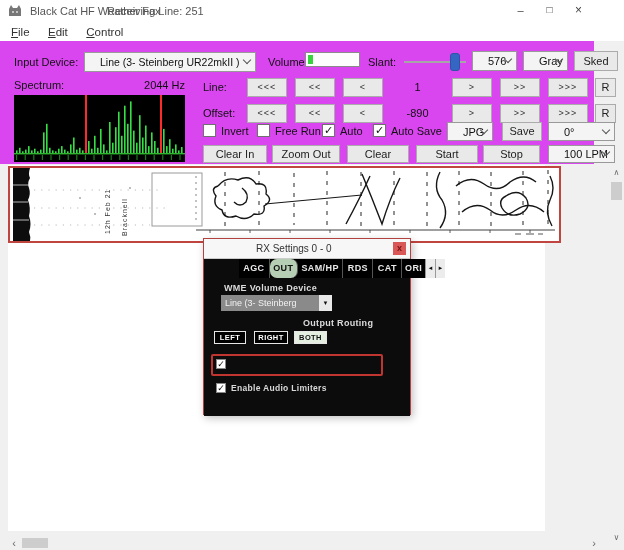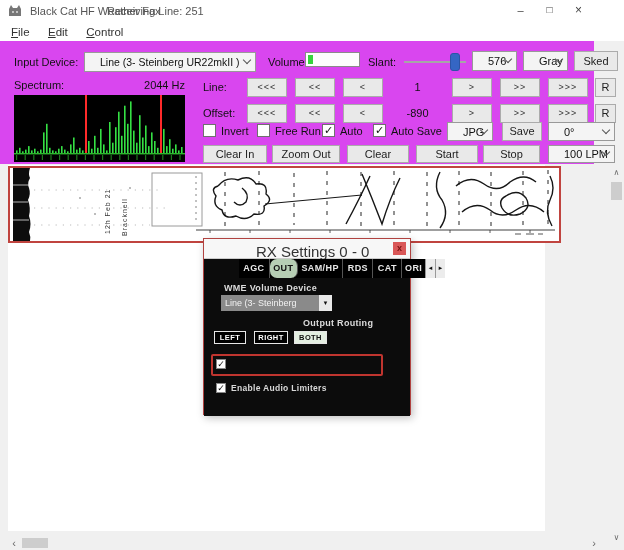--- a/index.html
+++ b/index.html
@@ -49,21 +49,21 @@
   .vscroll { position:absolute; left:609px; top:1px; width:15px; height:380px; background:#f0f0f0; }
   .hscroll { position:absolute; left:0; top:372px; width:609px; height:14px; background:#f0f0f0; }
   .sb-arrow { position:absolute; color:#6a6a6a; font-size:8px; text-align:center; }
   .sb-thumb { position:absolute; background:#cdcdcd; }
 
   
   .dialog { position:absolute; left:203px; top:238px; width:208px; height:177px;
             border:1px solid #b04240; background:#0c0c0c; box-shadow:2px 3px 8px rgba(0,0,0,.25); }
   .dlg-title { position:absolute; left:0; top:0; width:100%; height:20px; background:#f7f7f7;
                border-bottom:1px solid #cccccc; }
-  .dlg-title-text { position:absolute; left:9px; top:4px; font-size:15px; color:#333;padding-left:43px; }
+  .dlg-title-text { position:absolute; left:9px; top:4px; font-size:10px; color:#333;padding-left:43px; }
   .dlg-close { position:absolute; right:4px; top:3px; width:13px; height:13px; background:#d95757;
                color:#7a1010; font-size:9px; font-weight:bold; text-align:center; line-height:12px; }
   .tabbar { position:absolute; left:2px; top:20px; width:100%; height:19px; background:#000; display:flex;margin-left:33px; }
   .tab { height:19px; font-size:9px; font-weight:bold; letter-spacing:.4px; color:#e8e8e8;
          text-align:center; line-height:19px; border-right:1px solid #555; overflow:hidden; white-space:nowrap; }
   .tab.sel { background:#b6ceb4; color:#111;border-radius:7px; }
   .tab-arrow { width:10px; height:19px; background:#ececec; color:#111; font-size:6px; text-align:center;
                line-height:19px; border-left:1px solid #999; }
   .dlg-body { position:absolute; left:0; top:39px; width:100%; height:138px; background:#0c0c0c; }
   .dlg-lbl { position:absolute; font-size:9px; font-weight:bold; color:#dcdcdc; letter-spacing:.3px; white-space:nowrap; }

